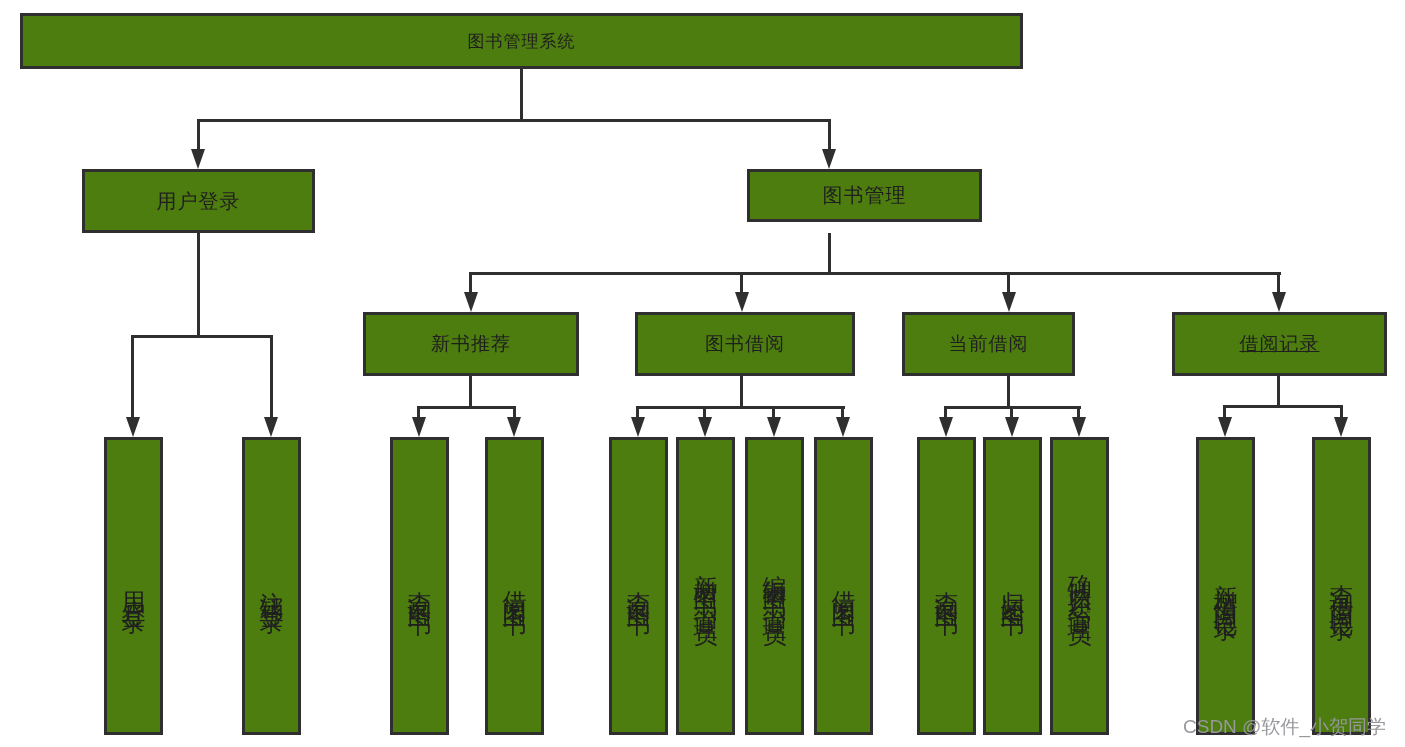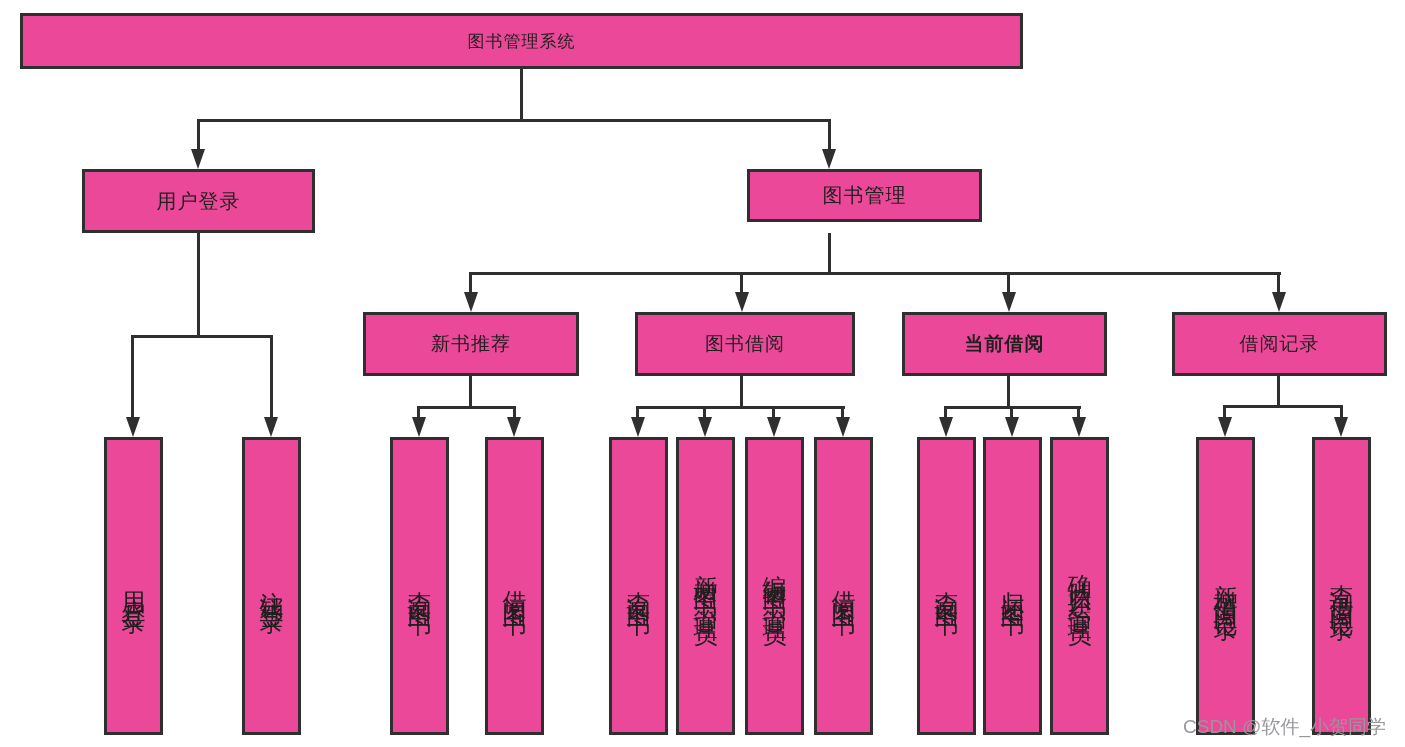--- a/index.html
+++ b/index.html
@@ -6,21 +6,21 @@
     --line:#2f2f2f;
     --text:#1f1f1f;
     --watermark:#97979c;
     --background:#ffffff;
   }
   html,body{margin:0;padding:0;}
   body{font-family:"Liberation Sans", sans-serif; background:var(--background);}
   .stage{position:relative; width:1405px; height:747px; background:var(--background); overflow:hidden;}
   .box{
     position:absolute; box-sizing:border-box;
-    border:3px solid var(--line); background:#ec4899;
+    border:3px solid var(--line); background:#4d7c0f;
     display:flex; align-items:center; justify-content:center;
     color:var(--text);
   }
   .hlabel{font-size:19px; letter-spacing:1px; white-space:nowrap;}
   .root .hlabel{font-size:17px;}
   .lvl2 .hlabel{font-size:20px;}
   .vbox span{
     writing-mode:vertical-rl; text-orientation:mixed;
     font-size:24px; line-height:1; letter-spacing:7px;
     white-space:nowrap;
@@ -77,24 +77,24 @@
   <div class="arrow" style="left:735px;  top:292px;"></div>
   <div class="arrow" style="left:1002px; top:292px;"></div>
   <div class="arrow" style="left:1272px; top:292px;"></div>
 
   <div class="box lvl3" style="left:363px; top:312px; width:216px; height:64px;font-family:Liberation Mono, monospace;">
     <span class="hlabel">新书推荐</span>
   </div>
   <div class="box lvl3" style="left:635px; top:312px; width:220px; height:64px;">
     <span class="hlabel">图书借阅</span>
   </div>
-  <div class="box lvl3" style="left:902px; top:312px; width:205px; height:64px;font-weight:bold;">
+  <div class="box lvl3" style="left:902px; top:312px; width:173px; height:64px;">
     <span class="hlabel">当前借阅</span>
   </div>
-  <div class="box lvl3" style="left:1172px; top:312px; width:215px; height:64px;">
+  <div class="box lvl3" style="left:1172px; top:312px; width:215px; height:64px;text-decoration:underline;">
     <span class="hlabel">借阅记录</span>
   </div>
 
   <div class="line" style="left:469px; top:376px; width:3px;  height:32px;"></div>
   <div class="line" style="left:417px; top:406px; width:99px; height:3px;"></div>
   <div class="line" style="left:417px; top:406px; width:3px;  height:13px;"></div>
   <div class="line" style="left:513px; top:406px; width:3px;  height:13px;"></div>
   <div class="arrow" style="left:412px; top:417px;"></div>
   <div class="arrow" style="left:507px; top:417px;"></div>
 

